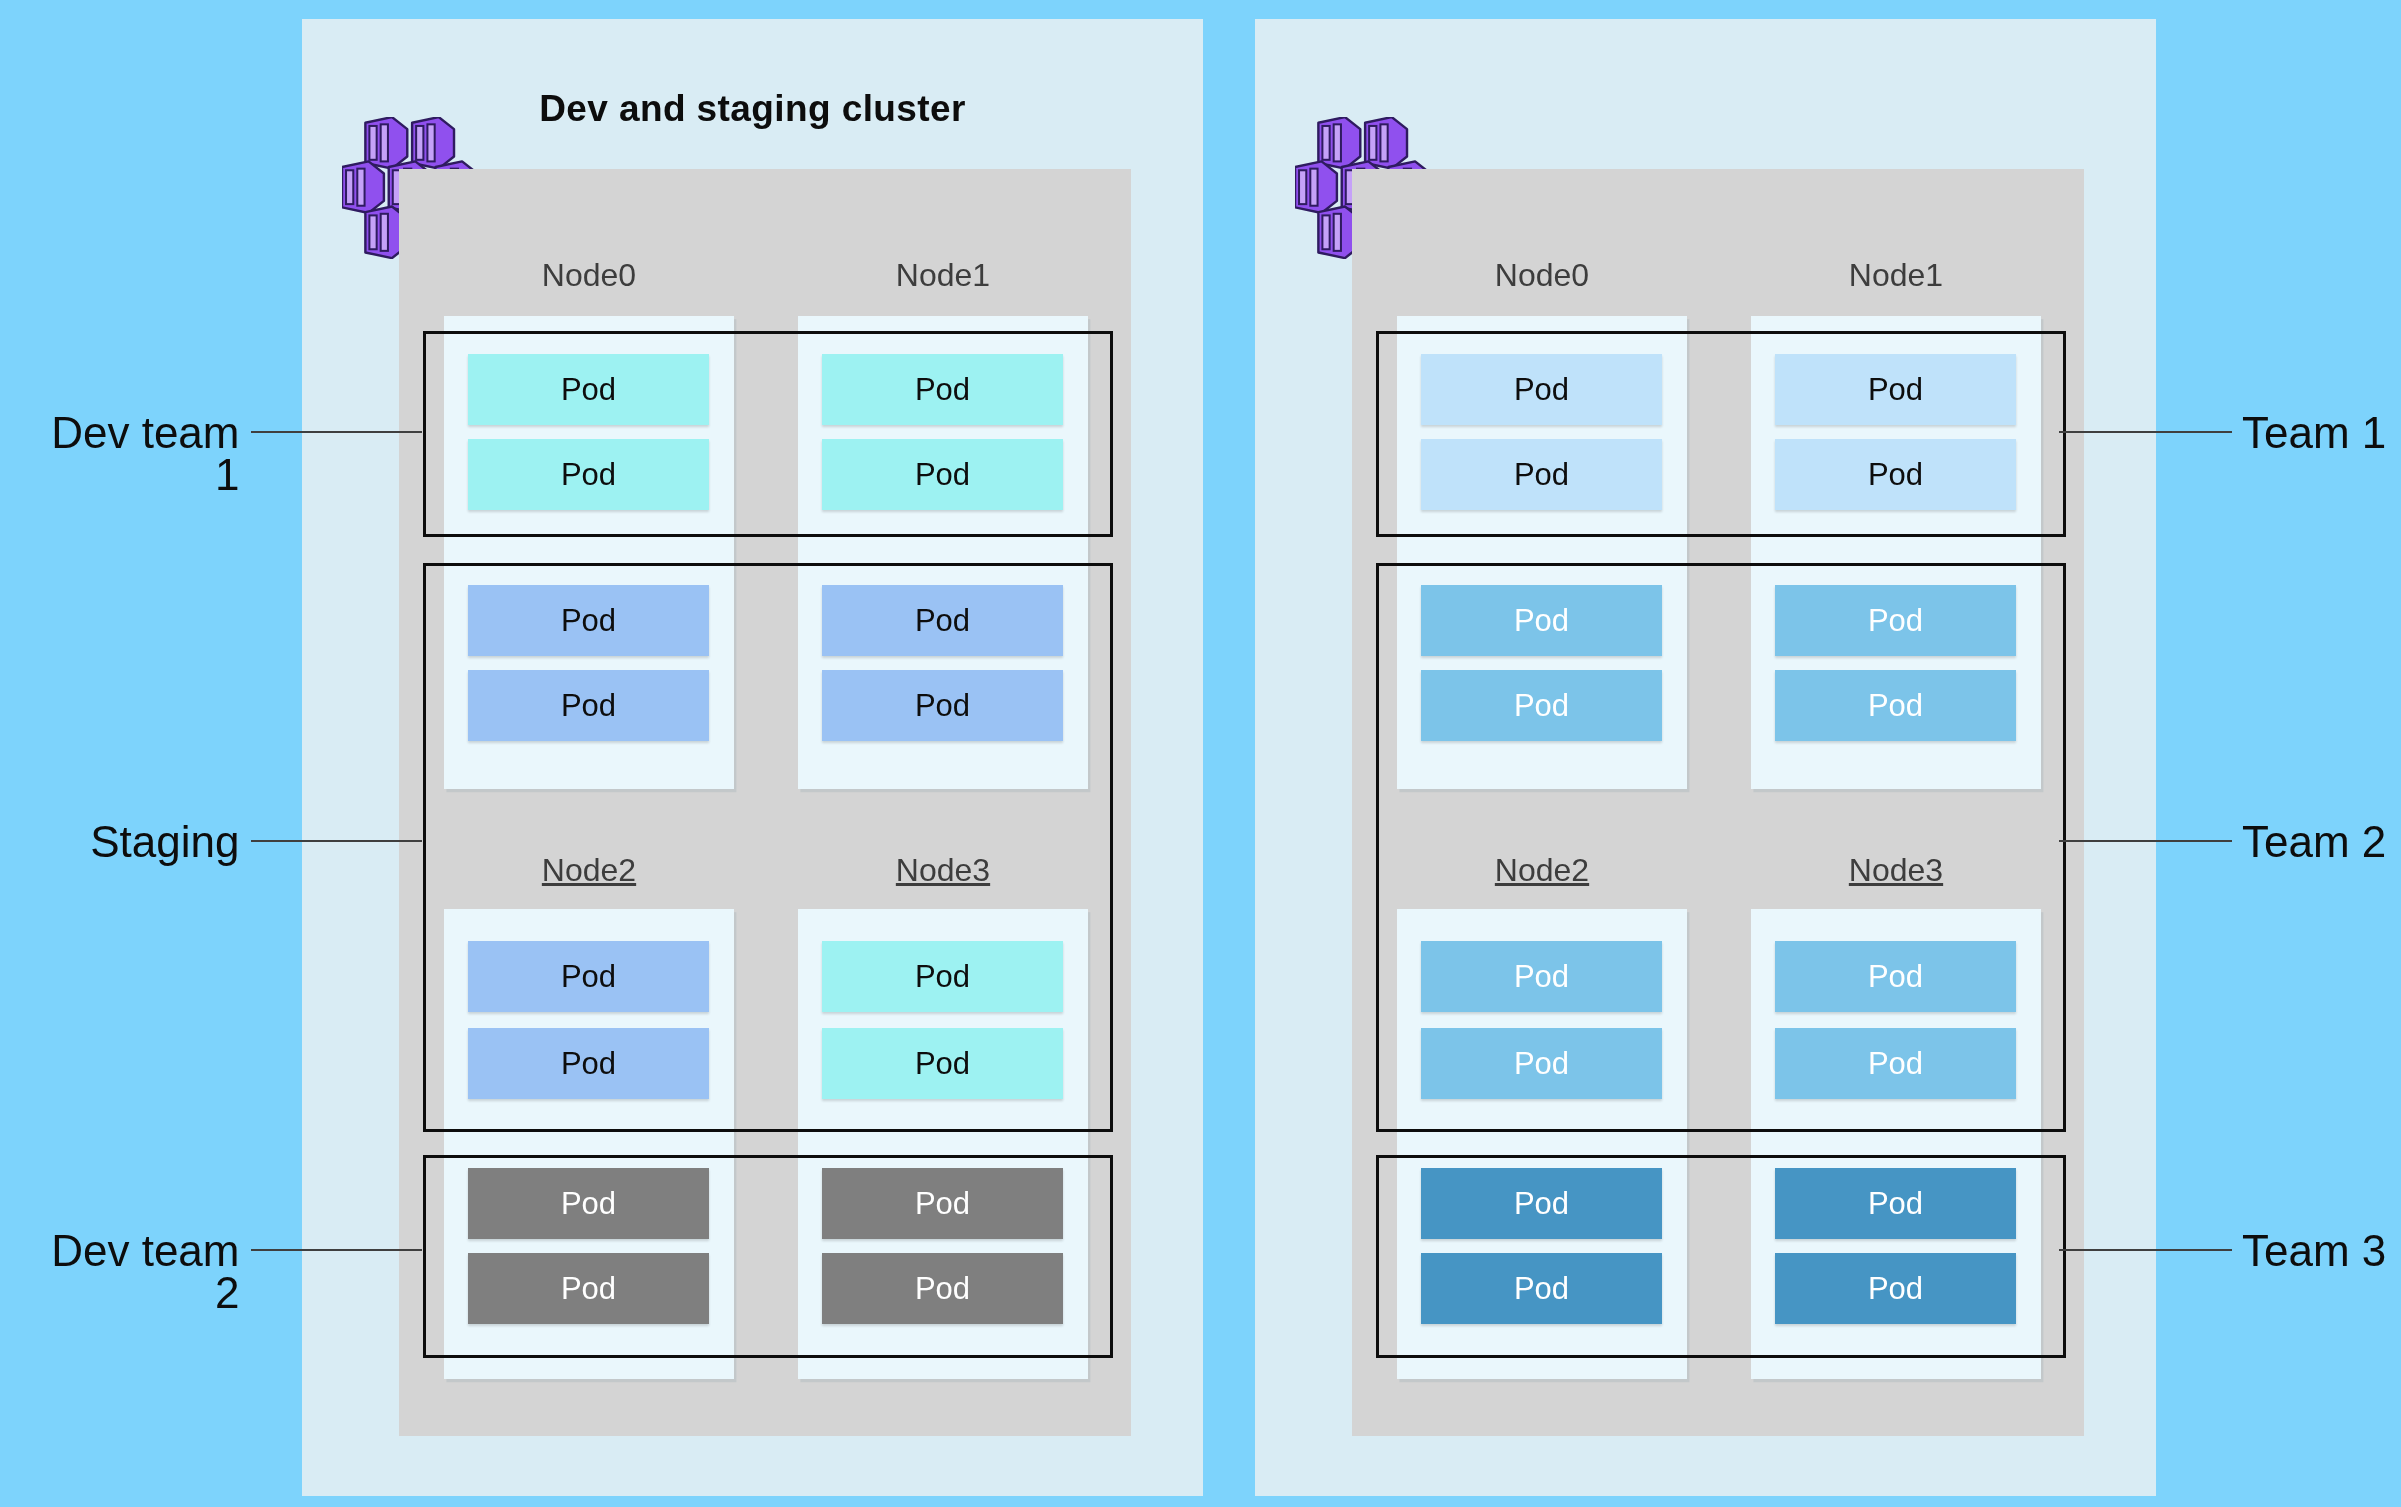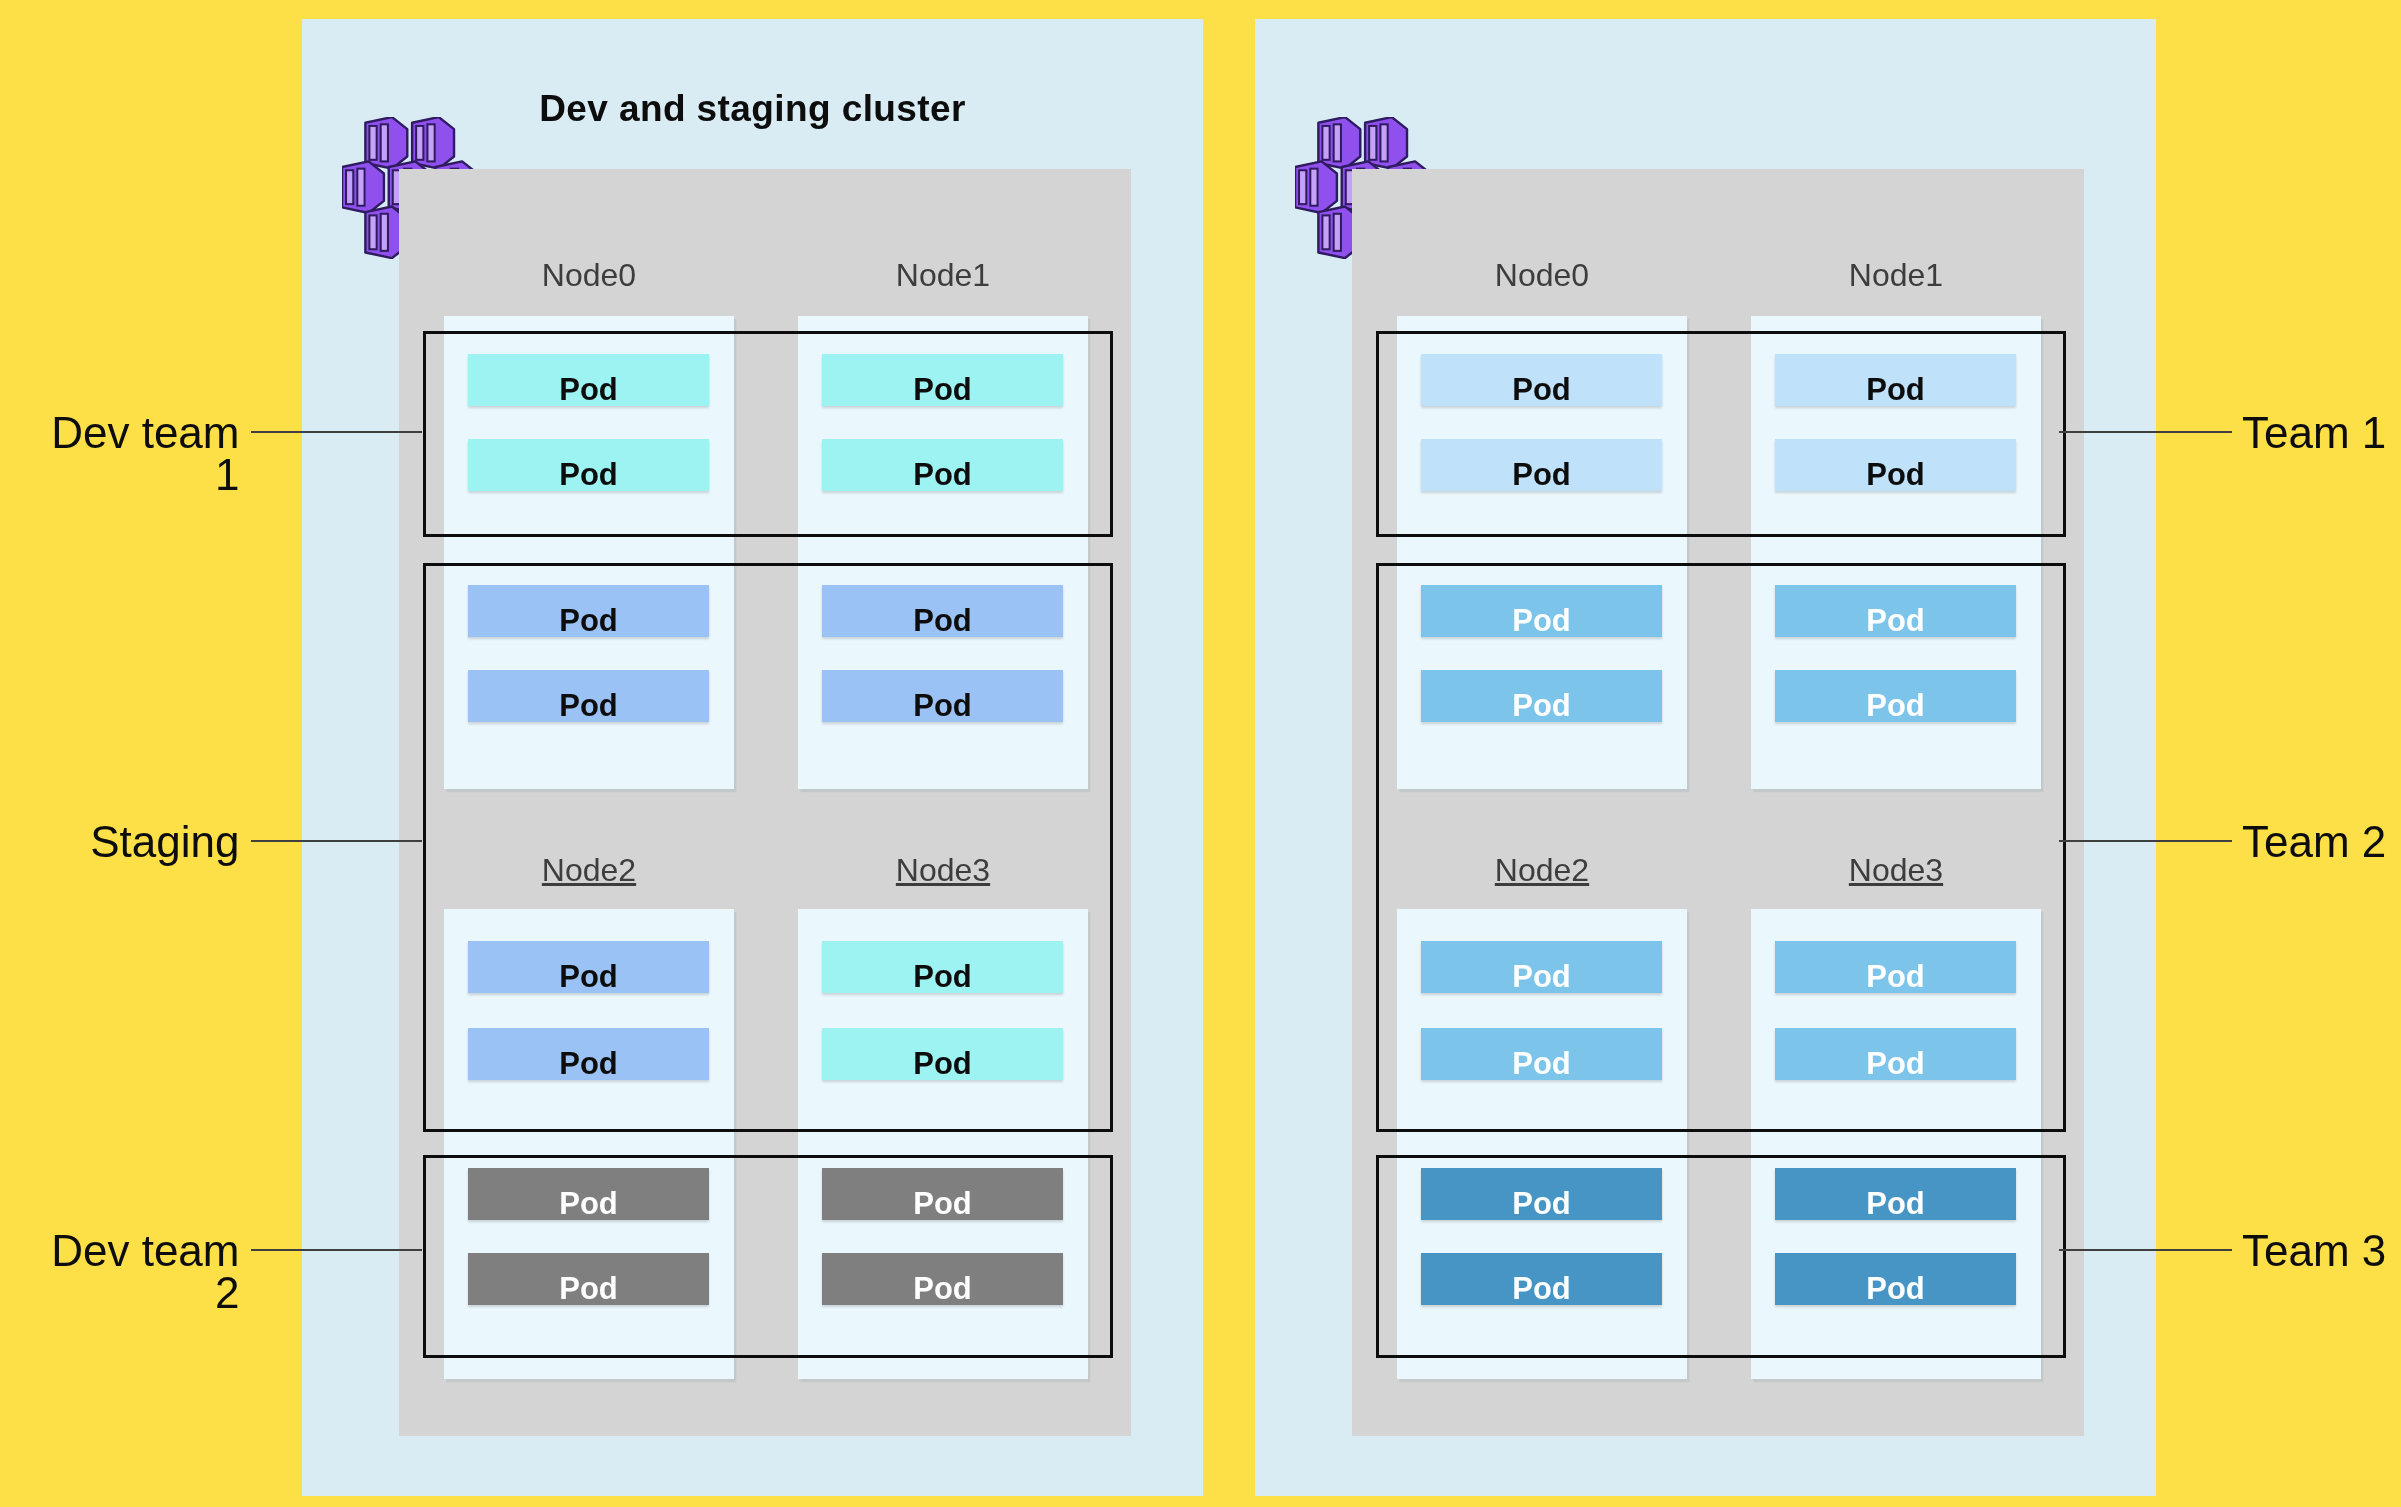--- a/index.html
+++ b/index.html
@@ -1,17 +1,17 @@
 <!DOCTYPE html>
 <html style="font-size:13px"><head>
 <meta charset="utf-8">
 <style>
   html,body{margin:0;padding:0;background:#ffffff;}
   .canvas{
-    position:relative;width:2401px;height:1508px;background:#fde047;
+    position:relative;width:2401px;height:1508px;background:#7dd3fc;
     font-family:"Liberation Sans", sans-serif;overflow:hidden;
   }
   
   .cluster{position:absolute;top:18.5px;width:901px;height:1477px;background:#d9ecf4;}
   .cluster.left{left:302px;}
   .cluster.right{left:1255px;}
   .cluster-title{
     position:absolute;top:69px;left:0;width:100%;text-align:center;
     font-size:37px;font-weight:bold;color:#0d0d0d;letter-spacing:0.4px;
   }
@@ -28,22 +28,22 @@
   .nrow1{top:238px;} .nrow2{top:833px;text-decoration:underline;}
   
   .npanel{
     position:absolute;width:290px;background:#eaf7fc;
     box-shadow:2.4px 3.2px 0 rgba(120,150,160,0.18);
   }
   .np-top{top:297px;height:473px;}
   .np-bot{top:890px;height:470px;}
   
   .pod{
-    position:absolute;width:241px;height:52px;text-align:center;
-    font-size:31px;font-weight:bold;line-height:71px;
+    position:absolute;width:241px;height:71px;text-align:center;
+    font-size:31px;font-weight:normal;line-height:71px;
     box-shadow:0 1.6px 2.4px rgba(0,0,0,0.15);
   }
   .colA{left:166px;} .colB{left:520px;}
   .r1{top:335px;} .r2{top:420px;} .r3{top:566px;} .r4{top:651px;}
   .r5{top:922px;} .r6{top:1009px;} .r7{top:1149px;} .r8{top:1234px;}
   .pod-cyan  {background:#9df2f2;color:#0d0d0d;}
   .pod-peri  {background:#9ac2f4;color:#0d0d0d;}
   .pod-gray  {background:#7f7f7f;color:#ffffff;}
   .pod-ltblue{background:#bfe2fa;color:#0d0d0d;}
   .pod-sky   {background:#7cc4e9;color:#ffffff;}

